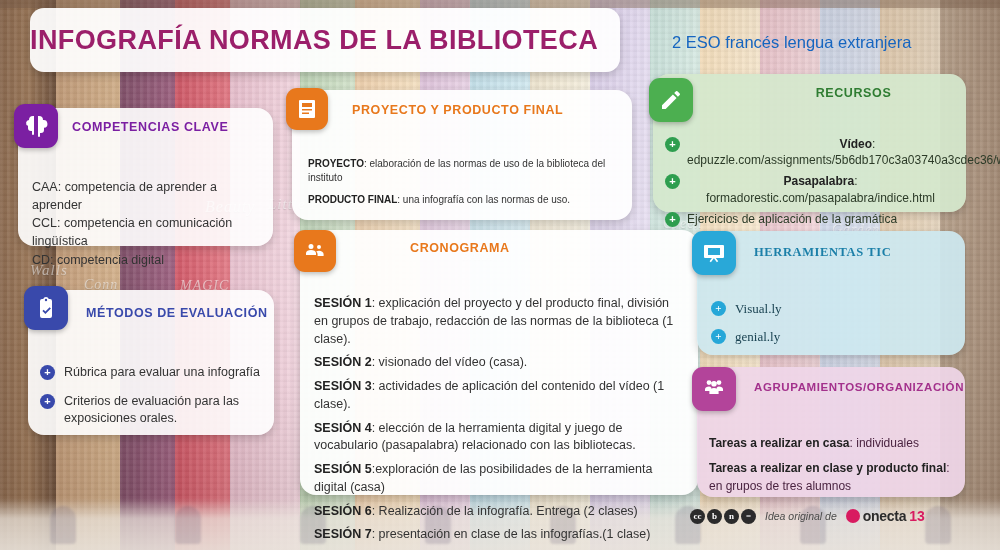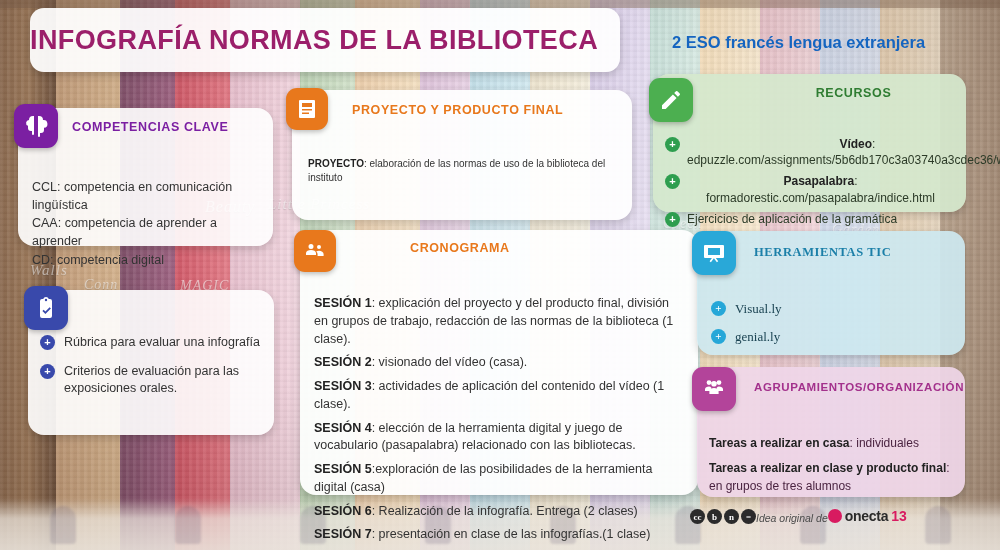--- a/index.html
+++ b/index.html
@@ -127,21 +127,21 @@
     font-size: 27px;
     font-weight: bold;
     letter-spacing: 0.4px;
     text-align: center;
   }
   #subject-label {
     position: absolute;
     left: 672px; top: 33px;
     color: #1565c0;
     font-size: 16.5px;
-    font-weight: bold;
+    font-weight: normal;
   }
 
   
   #competencias {
     left: 18px; top: 108px; width: 255px; height: 138px;
     background: rgba(255,255,255,0.90);
   }
   #competencias .badge { background: #7b1fa2; left: -4px; top: -4px; }
   #competencias .card-title { color: #7b1fa2; margin-left: 54px; margin-top: 12px; }
   #competencias .body {
@@ -236,21 +236,21 @@
   }
   #agrupamientos .badge { background: #b3449a; left: -5px; top: 0px; width: 44px; height: 44px; }
   #agrupamientos .card-title { color: #a3318c; margin-left: 57px; margin-top: 14px; font-size: 11.5px; }
   #agrupamientos .body { margin: 42px 10px 0 12px; font-size: 12px; color: #4a2340; line-height: 1.45; }
   #agrupamientos .body p { margin: 0 0 8px 0; }
 
   
   #footer {
     position: absolute;
     left: 690px; top: 508px;
-    display: flex; align-items: flex-end; 
+    display: flex; align-items: center; gap: 9px;
   }
   .cc-badges { display: flex; gap: 2px; }
   .cc-circle {
     width: 15px; height: 15px; border-radius: 50%;
     background: #2b2b2b; color: #ffffff;
     font-size: 9px; font-weight: bold;
     display: flex; align-items: center; justify-content: center;
     font-family: "Liberation Serif", serif;
   }
   .footer-text { font-size: 10.5px; color: #4a4a4a; font-style: italic; }
@@ -303,32 +303,33 @@
   <div id="subject-label">2 ESO francés lengua extranjera</div>
 
   <div class="card" id="competencias">
     <div class="badge">
       <svg viewBox="0 0 24 24">
           <path d="M9 2a4 4 0 0 0-4 4 3 3 0 0 0-1 5.8V14a3 3 0 0 0 3 3h1v3a1 1 0 0 0 2 0V2H9zm6 0h-1v20a1 1 0 0 0 2 0v-3h1a3 3 0 0 0 3-3v-2.2A3 3 0 0 0 19 6a4 4 0 0 0-4-4z"></path>
         </svg>
     </div>
     <div class="card-title">COMPETENCIAS CLAVE</div>
     <div class="body">
+      <div>CAA: competencia de aprender a aprender</div>
       <div>CCL: competencia en comunicación lingüística</div>
-      <div>CAA: competencia de aprender a aprender</div>
       <div>CD: competencia digital</div>
     </div>
   </div>
 
   <div class="card" id="metodos">
     <div class="badge">
       <svg viewBox="0 0 24 24">
           <path d="M16 3h-1.2A3 3 0 0 0 12 1a3 3 0 0 0-2.8 2H8a2 2 0 0 0-2 2v15a2 2 0 0 0 2 2h8a2 2 0 0 0 2-2V5a2 2 0 0 0-2-2zm-4-.2a1.2 1.2 0 1 1 0 2.4 1.2 1.2 0 0 1 0-2.4zm-.6 15.3-3-3 1.3-1.3 1.7 1.7 4.2-4.2 1.3 1.3-5.5 5.5z"></path>
         </svg>
     </div>
+    <div class="card-title">MÉTODOS DE EVALUACIÓN</div>
     <div class="bullets">
       <div class="bullet-row">
         <span class="bullet-dot blue">+</span>
         <span>Rúbrica para evaluar una infografía</span>
       </div>
       <div class="bullet-row">
         <span class="bullet-dot blue">+</span>
         <span>Criterios de evaluación para las exposiciones orales.</span>
       </div>
     </div>
@@ -336,20 +337,21 @@
 
   <div class="card" id="proyecto">
     <div class="badge">
       <svg viewBox="0 0 24 24">
           <path d="M5 3h14a1 1 0 0 1 1 1v16a1 1 0 0 1-1 1H5a1 1 0 0 1-1-1V4a1 1 0 0 1 1-1zm2 3v4h10V6H7zm0 6v1.6h10V12H7zm0 3.6V17h7v-1.4H7z"></path>
         </svg>
     </div>
     <div class="card-title">PROYECTO Y PRODUCTO FINAL</div>
     <div class="body">
       <p><span class="lbl">PROYECTO</span><span>: elaboración de las normas de uso de la biblioteca del instituto</span></p>
+      <p><span class="lbl">PRODUCTO FINAL</span><span>: una infografía con las normas de uso.</span></p>
     </div>
   </div>
 
   <div class="card" id="cronograma">
     <div class="badge">
       <svg viewBox="0 0 24 24">
           <path d="M8 5a2.5 2.5 0 1 0 0 5 2.5 2.5 0 0 0 0-5zm8 1a2 2 0 1 0 0 4 2 2 0 0 0 0-4zM8 11c-2.5 0-5 1.2-5 3v2h10v-2c0-1.8-2.5-3-5-3zm8 .8c-1 0-2 .2-2.8.6.9.8 1.4 1.7 1.4 2.6V17h6v-2c0-1.6-2.2-3.2-4.6-3.2z"></path>
         </svg>
     </div>
     <div class="card-title">CRONOGRAMA</div>

